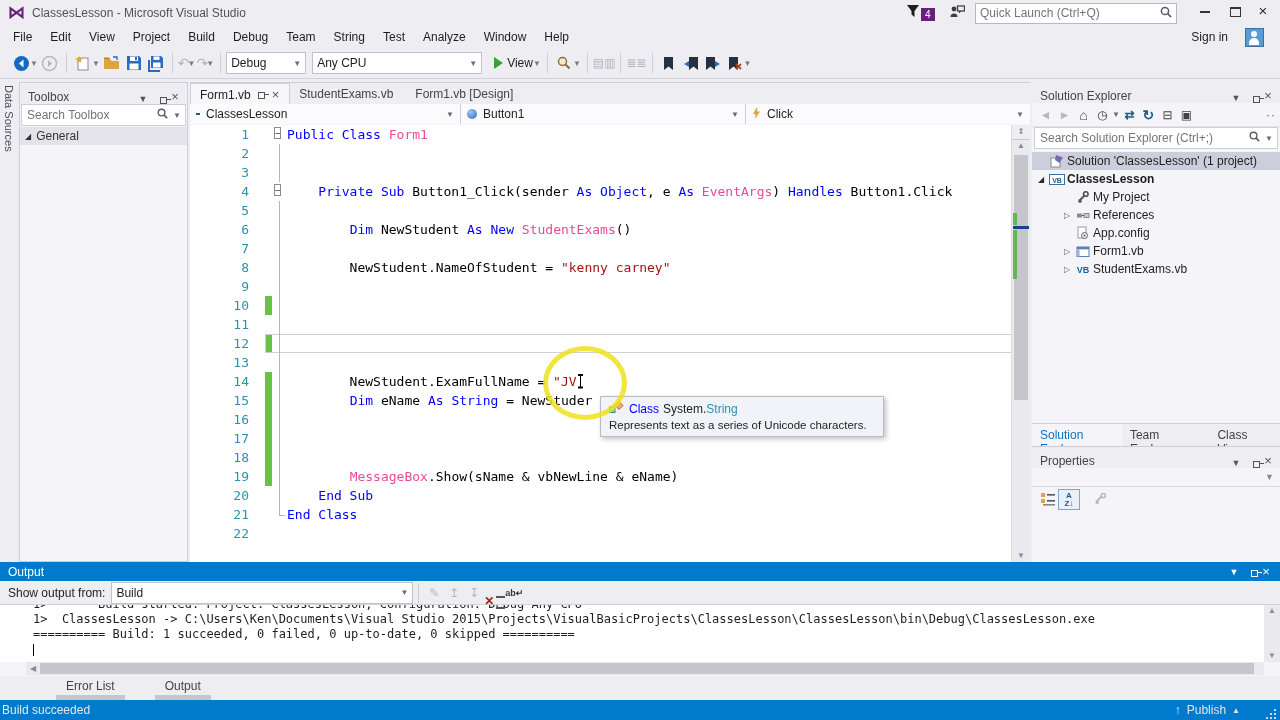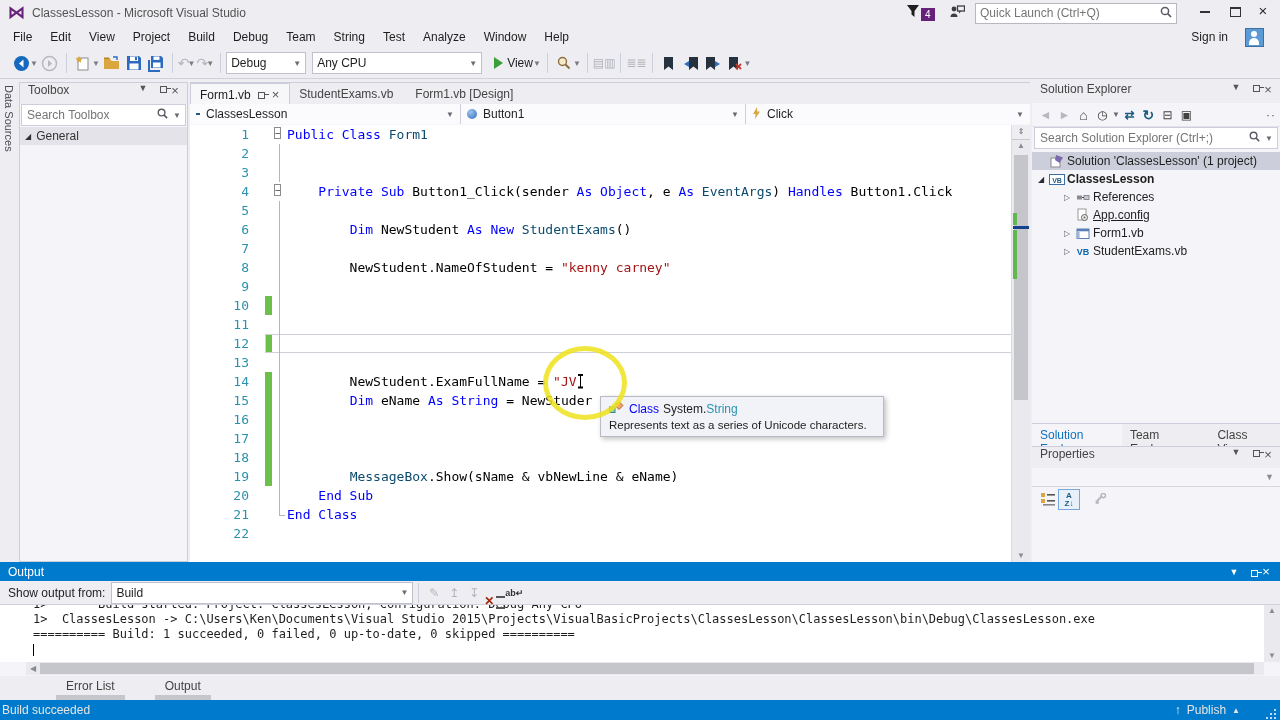--- a/index.html
+++ b/index.html
@@ -42,21 +42,21 @@
   #start-btn{display:flex;align-items:center;margin:0 2px}
   #start-btn .play{width:0;height:0;border-left:9px solid #3A9E3A;border-top:6px solid transparent;border-bottom:6px solid transparent;margin-right:4px}
 
   
   #main{position:absolute;top:79px;left:0;right:0;height:483px;background:#EEEEF2}
   #side-strip{position:absolute;left:0;top:0;width:19px;bottom:0}
   #side-strip .vtab{writing-mode:vertical-rl;color:#4B4B55;font-size:11px;margin:6px 3px}
 
   
   #toolbox{position:absolute;left:19px;top:3px;width:167px;bottom:0;background:#F5F5F9;border:1px solid #CCCEDB}
-  .panel-title{height:21px;background:#EEEEF2;display:flex;align-items:flex-start;padding:0 4px 0 8px;color:#444}
+  .panel-title{height:21px;background:#EEEEF2;display:flex;align-items:flex-end;padding:0 4px 0 8px;color:#444}
   .panel-title .t{flex:1}
   .pt-ico{width:16px;text-align:center;color:#555;font-size:9px}
   .searchbox{height:20px;background:#fff;border:1px solid #CCCEDB;margin:0 1px;display:flex;align-items:center}
   .searchbox input{flex:1;border:0;outline:0;font:12px "Liberation Sans",sans-serif;color:#777;padding:0 5px;background:transparent;min-width:0}
   .grouphdr{height:18px;background:#E3E3E9;display:flex;align-items:center;padding-left:5px;color:#333;margin-top:1px}
   .grouphdr .ar{font-size:8px;margin-right:5px;color:#333}
   #toolbox-empty{margin:26px 10px;text-align:center;line-height:17px;color:#1E1E1E}
 
   
   #editor{position:absolute;left:190px;top:3px;width:840px;bottom:0;background:#fff;border-top:1px solid #CCCEDB}
@@ -83,21 +83,21 @@
   .gut{width:59px;padding-right:16px;text-align:right;color:#2B91AF;font:13px/19px "DejaVu Sans Mono",monospace;flex:none}
   .lbody{display:flex;flex:1;min-width:0}
   .crow.current .lbody{outline:1px solid #CFCFD8;outline-offset:-1px}
   .chg{width:7px;flex:none}
   .chg.on{background:#6CC04A}
   .fold{width:15px;flex:none;position:relative}
   .fbox{width:11px;height:11px;border:1px solid #8C8C8C;background:#fff;font:9px/10px "DejaVu Sans Mono",monospace;text-align:center;color:#333;margin:4px 0 0 2px;position:relative;z-index:2}
   .fold.fline::before{content:"";position:absolute;left:7px;top:0;bottom:0;border-left:1px solid #B5B5B5}
   .fold.fend::before{content:"";position:absolute;left:7px;top:0;width:5px;height:10px;border-left:1px solid #B5B5B5;border-bottom:1px solid #B5B5B5}
   .codetext{white-space:pre;font:13px/19px "DejaVu Sans Mono",monospace;color:#000}
-  .sg-kw{color:#0000FF}.sg-ty{color:#0c4a6e}.sg-str{color:#A31515}.sg-pl{color:#000}
+  .sg-kw{color:#0000FF}.sg-ty{color:#ec4899}.sg-str{color:#A31515}.sg-pl{color:#000}
   .ibeam{display:inline-block;width:7px;height:14px;position:relative;vertical-align:-2px}
   .ibeam::before{content:"";position:absolute;left:3px;top:0;bottom:0;width:1.5px;background:#000}
   .ibeam::after{content:"";position:absolute;left:1px;right:1px;top:0;height:1.5px;background:#000;box-shadow:0 12.5px #000}
 
   
   #vscroll{position:absolute;right:0;top:0;bottom:0;width:18px;background:#E9E9EE;border-left:1px solid #DADAE0}
   .split-handle{position:absolute;top:0;left:0;right:0;height:14px;background:#EEEEF2;border-bottom:1px solid #C8C8CE;text-align:center;font-size:8px;color:#666;line-height:13px}
   .sb-arrow{position:absolute;left:0;right:0;text-align:center;color:#8A8A92;font-size:8px}
   #vthumb{position:absolute;left:2px;right:2px;top:30px;height:245px;background:#C5C6CC}
   .mark-g{position:absolute;left:1px;width:4px;background:#61B84E;z-index:2}
@@ -646,31 +646,42 @@
             <span class="arrow-slot exp">◢</span>
             <span class="ticon">
               <svg width="16" height="13" viewBox="0 0 16 13">
                 <rect x="0.5" y="1.5" width="15" height="10" fill="#fff" stroke="#3B6EA5"></rect>
                 <text x="8" y="9.5" font-size="7" font-weight="bold" text-anchor="middle" fill="#1E5C81" font-family="Liberation Sans,sans-serif">VB</text>
               </svg>
             </span>
             <span class="tlabel">ClassesLesson</span>
           </div>
           <div class="trow" style="padding-left: 28px;">
+            <span class="arrow-slot"></span>
+            <span class="ticon">
+              <svg width="13" height="13" viewBox="0 0 13 13">
+                <path d="M4 9 L9 4" stroke="#555" stroke-width="2"></path>
+                <circle cx="9.8" cy="3" r="2.3" fill="none" stroke="#555" stroke-width="1.6"></circle>
+                <rect x="2.4" y="8.4" width="3.2" height="3.2" fill="#555"></rect>
+              </svg>
+            </span>
+            <span class="tlabel">My Project</span>
+          </div>
+          <div class="trow" style="padding-left: 28px;">
             <span class="arrow-slot">▷</span>
             <span class="ticon">
               <svg width="14" height="12" viewBox="0 0 14 12">
                 <rect x="1" y="4.5" width="5" height="4" fill="#8A8A92"></rect>
                 <rect x="8" y="4.5" width="5" height="4" fill="#C9C9D4" stroke="#8A8A92"></rect>
                 <line x1="6" y1="6.5" x2="8" y2="6.5" stroke="#555"></line>
               </svg>
             </span>
             <span class="tlabel">References</span>
           </div>
-          <div class="trow" style="padding-left: 28px; text-decoration: underline;">
+          <div class="trow" style="padding-left: 28px;">
             <span class="arrow-slot"></span>
             <span class="ticon">
               <svg width="13" height="14" viewBox="0 0 13 14">
                 <rect x="2" y="1" width="8" height="11" fill="#fff" stroke="#999"></rect>
                 <circle cx="8.5" cy="9.5" r="3" fill="#EEE" stroke="#666"></circle>
                 <circle cx="8.5" cy="9.5" r="1" fill="#666"></circle>
               </svg>
             </span>
             <span class="tlabel">App.config</span>
           </div>

